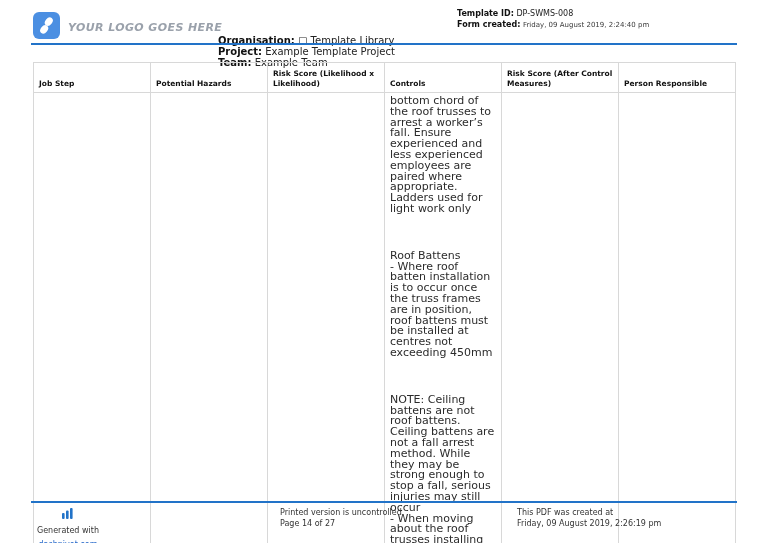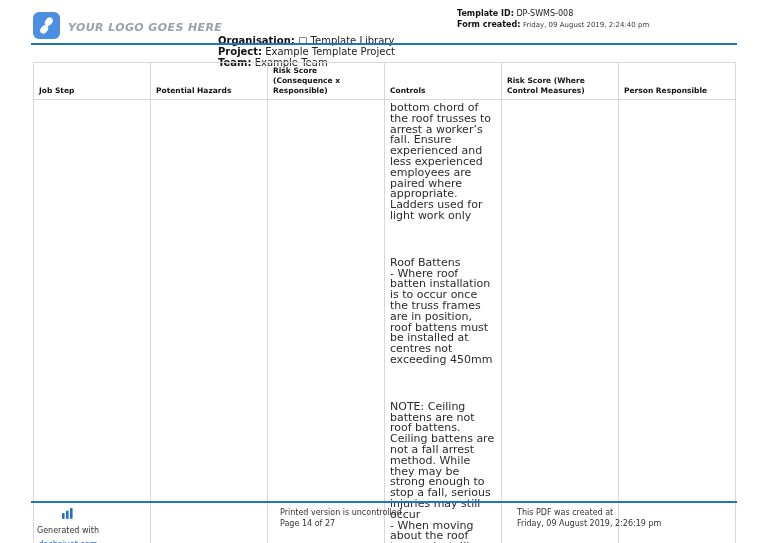--- a/index.html
+++ b/index.html
@@ -76,23 +76,23 @@
         <col>
         <col>
         <col>
         <col>
         <col>
       </colgroup>
     <thead>
       <tr>
         <th>Job Step</th>
         <th>Potential Hazards</th>
-        <th>Risk Score (Consequence x Responsible)</th>
+        <th>Risk Score (Likelihood x Likelihood)</th>
         <th>Controls</th>
-        <th>Risk Score (Where Control Measures)</th>
+        <th>Risk Score (After Control Measures)</th>
         <th>Person Responsible</th>
       </tr>
     </thead>
     <tbody>
       <tr>
         <td></td>
         <td></td>
         <td></td>
         <td>
           <div class="controls-para">bottom chord of the roof trusses to arrest a worker’s fall. Ensure experienced and less experienced employees are paired where appropriate. Ladders used for light work only</div>

